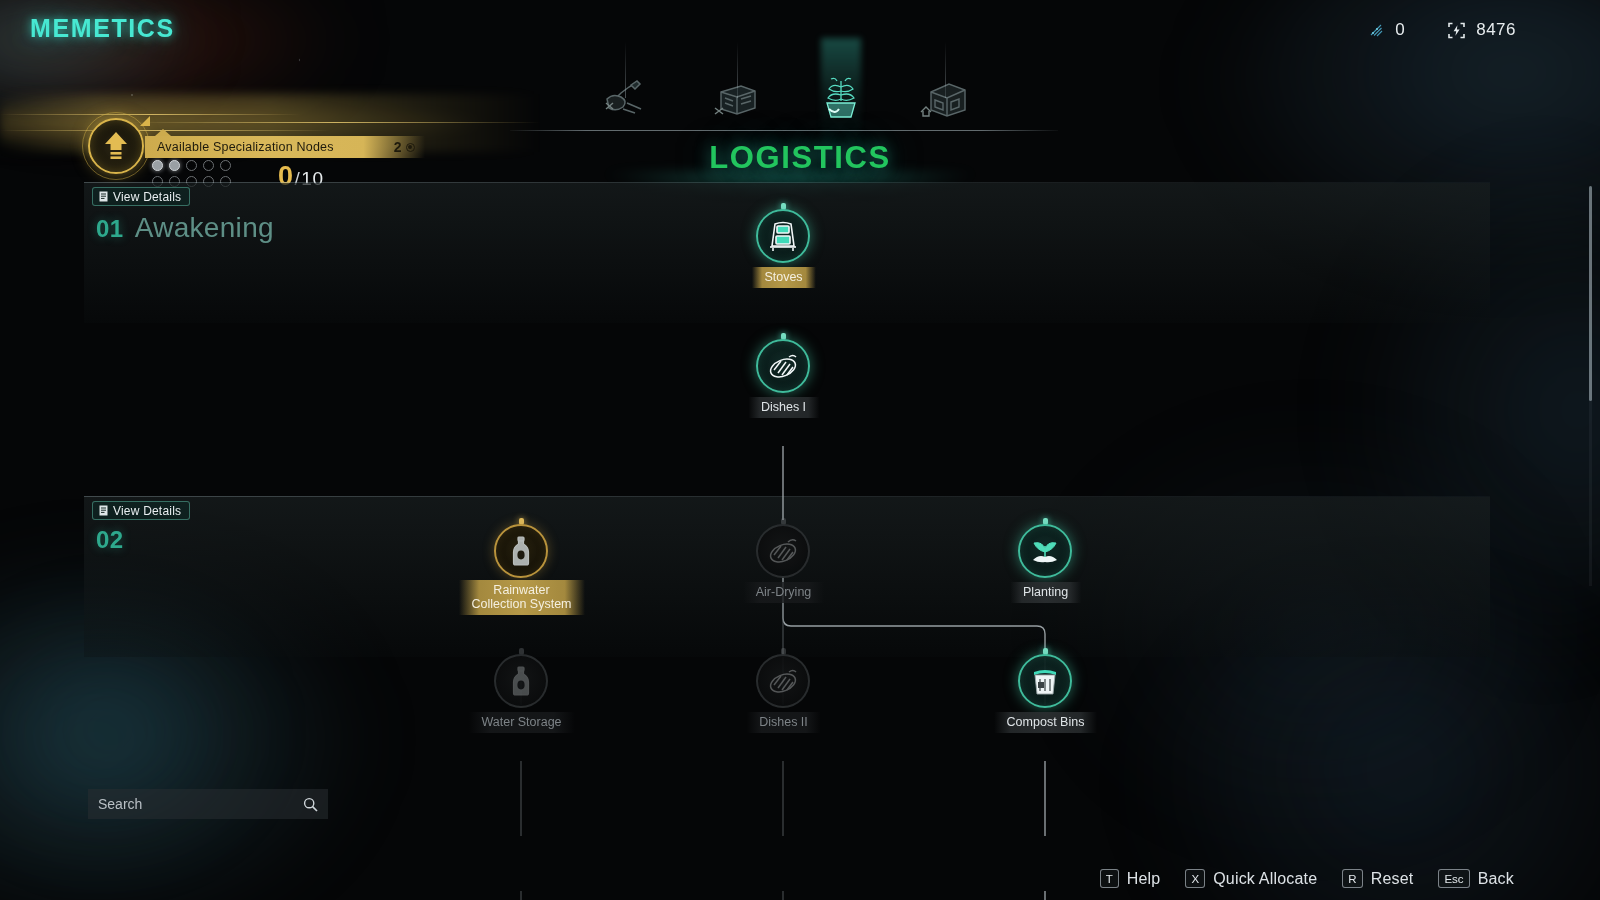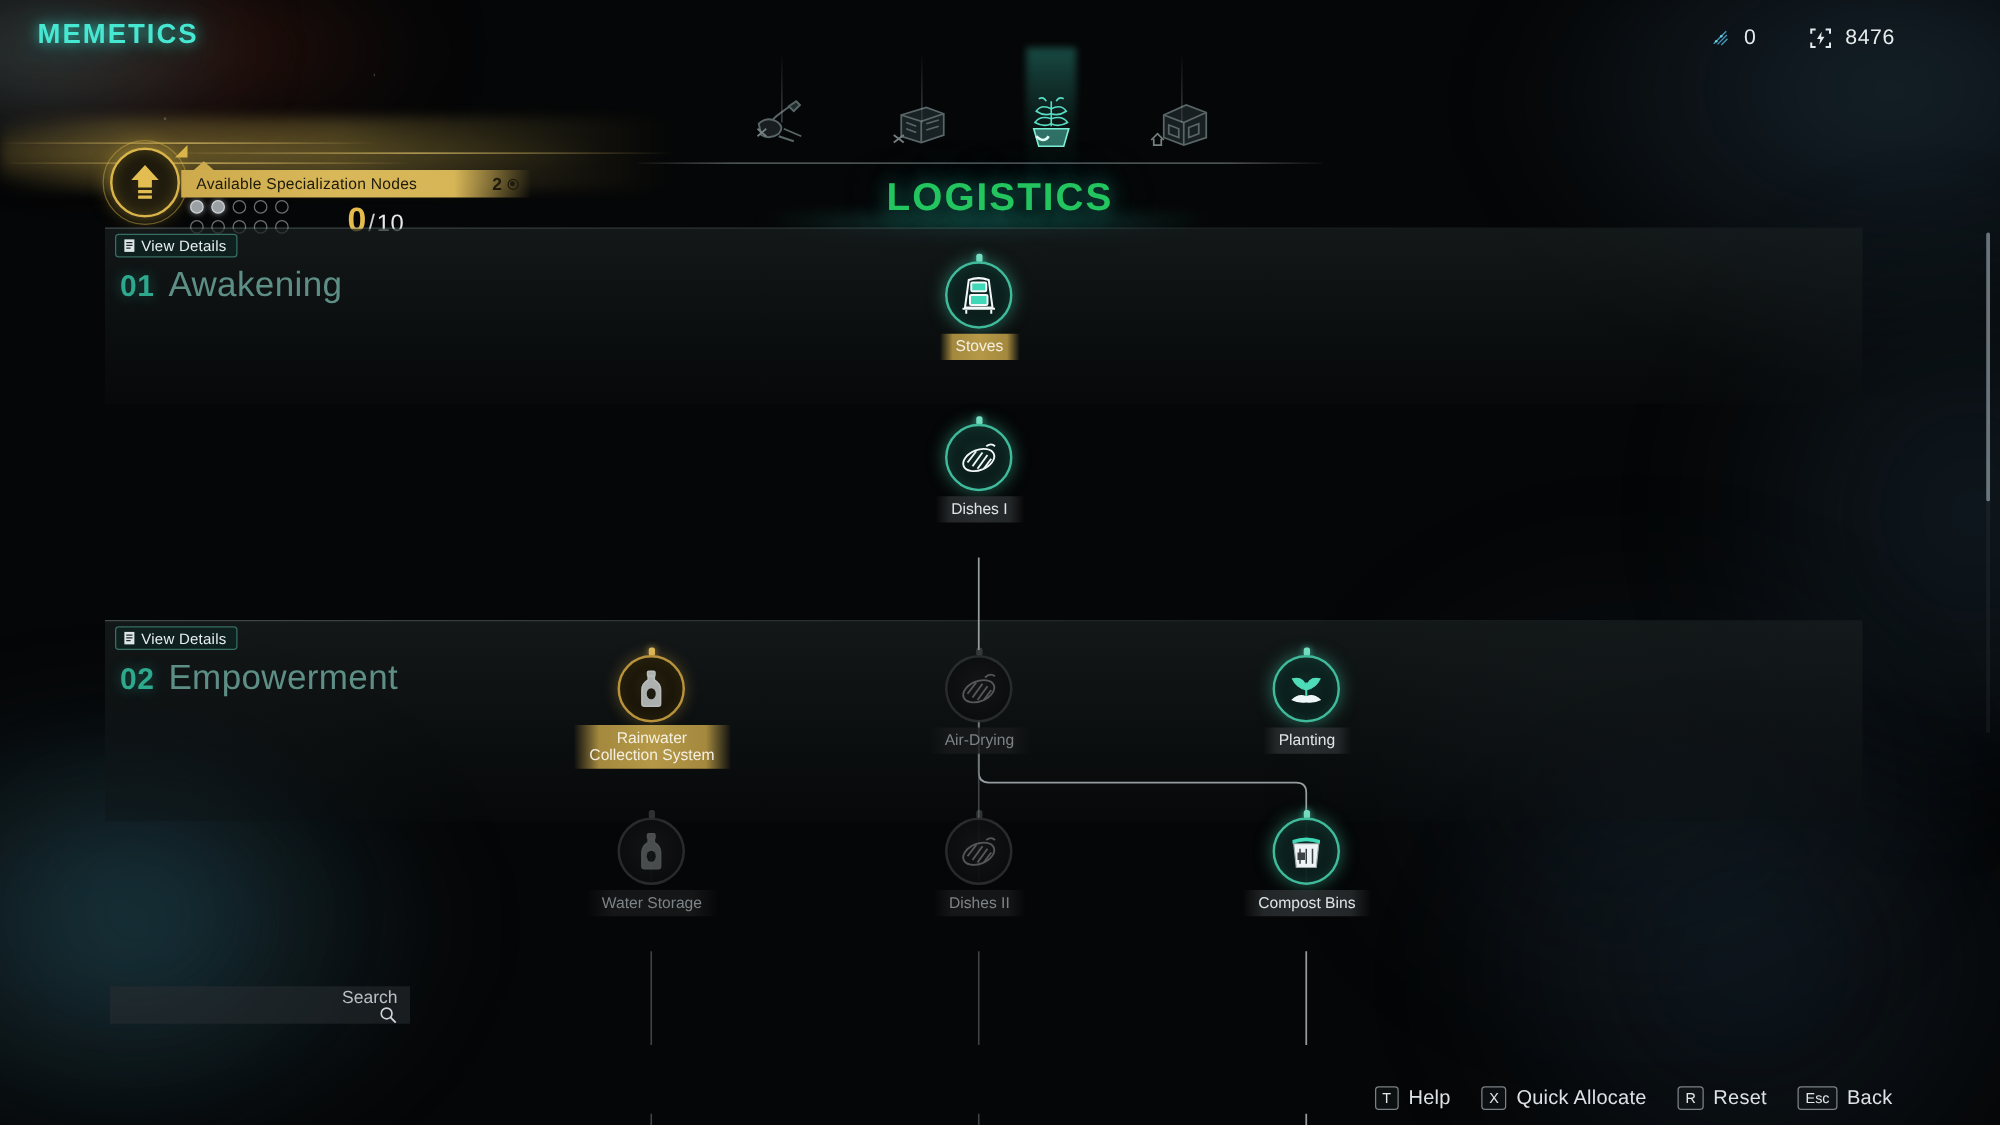--- a/index.html
+++ b/index.html
@@ -31,21 +31,21 @@
     background:radial-gradient(ellipse at 50% 50%, rgba(30,80,95,.30), rgba(10,30,45,0) 72%); }
   .neb-br { right:-60px; bottom:-120px; width:520px; height:420px;
     background:radial-gradient(ellipse at 50% 40%, rgba(35,60,80,.30), rgba(10,25,40,0) 72%); }
   .neb-mid { left:1050px; top:420px; width:520px; height:420px;
     background:radial-gradient(ellipse at 50% 50%, rgba(28,48,62,.25), rgba(8,18,30,0) 72%); }
   #stars { position:absolute; inset:0; opacity:.55; }
 
   
   #title-memetics {
     position:absolute; left:30px; top:14px;
-    font-size:22px; font-weight:bold; letter-spacing:1.6px;
+    font-size:25px; font-weight:bold; letter-spacing:1.6px;
     color:#47e8d2;
     text-shadow:0 0 10px rgba(60,230,210,.75), 0 0 26px rgba(40,200,190,.45);
   }
 
   
   #currency-bar { position:absolute; right:84px; top:20px; display:flex; align-items:center; gap:42px; }
   .cur { display:flex; align-items:center; gap:10px; }
   .cur-val { font-size:17px; color:#e7ecee; letter-spacing:.5px; }
   .icon-shard { width:17px; height:17px; position:relative; }
   .icon-energy { width:19px; height:19px; position:relative; }
@@ -197,21 +197,21 @@
   .node-label.dim {
     background:linear-gradient(to right, rgba(40,44,46,0), rgba(40,44,46,.85) 16%, rgba(44,48,50,.9) 50%, rgba(40,44,46,.85) 84%, rgba(40,44,46,0));
   }
   .node-label.off { color:#7d8387; background:linear-gradient(to right, rgba(24,26,28,0), rgba(24,26,28,.8) 20%, rgba(24,26,28,.8) 80%, rgba(24,26,28,0)); }
   .node-label.two { top:29px; }
 
   
   #search-box {
     position:absolute; left:88px; top:789px; width:240px; height:30px;
     background:rgba(40,46,50,.55);
-    display:flex; align-items:flex-end; padding:0 10px;flex-direction:column;
+    display:flex; align-items:center; padding:0 10px;
   }
   #search-text { font-size:14px; color:#b9c0c5; flex:1; }
   #scroll-track { position:absolute; right:8px; top:186px; width:3px; height:400px; background:rgba(120,132,138,.10); }
   #scroll-thumb { position:absolute; right:8px; top:186px; width:3px; height:215px; background:rgba(175,190,196,.55); border-radius:2px; }
 
   
   #footer { position:absolute; right:86px; bottom:12px; display:flex; align-items:center; gap:25px; }
   .hk { display:flex; align-items:center; gap:8px; }
   .hk-key {
     min-width:19px; height:19px; padding:0 5px;
@@ -435,21 +435,20 @@
         <g stroke="#1b2a28" stroke-width="1">
             <path d="M2 3 H7"></path>
             <path d="M2 5.2 H7"></path>
             <path d="M2 7.4 H5.5"></path>
           </g>
       </svg>
       <span>View Details</span>
     </div>
     <div class="tier-head" style="left:12px;top:30px;">
       <span class="tier-num">02</span>
-      <span class="tier-name">Empowerment</span>
     </div>
   </div>
 
   <svg id="links">
     <g stroke="#b9c2c6" stroke-width="1.4" fill="none" opacity=".80">
       <path d="M783 264 L783 338"></path>
       <path d="M783 394 L783 436 Q783 444 791 444 L1037 444 Q1045 444 1045 452 L1045 524"></path>
     </g>
     <g stroke="#5d6468" stroke-width="1.3" fill="none" opacity=".65">
       <path d="M783 394 L783 524"></path>

